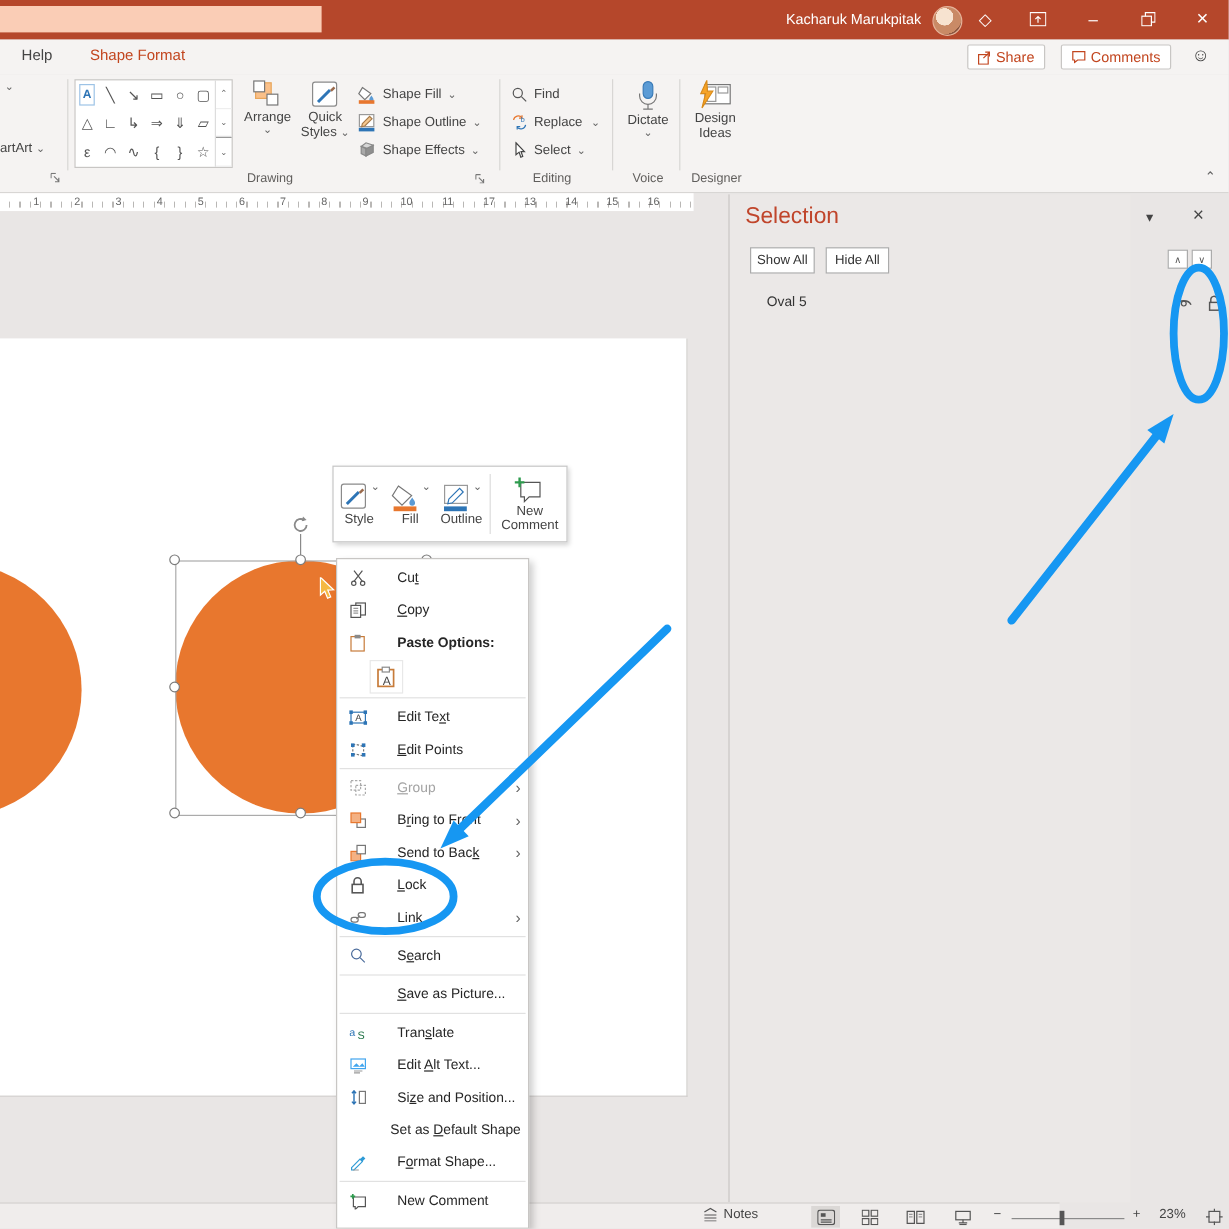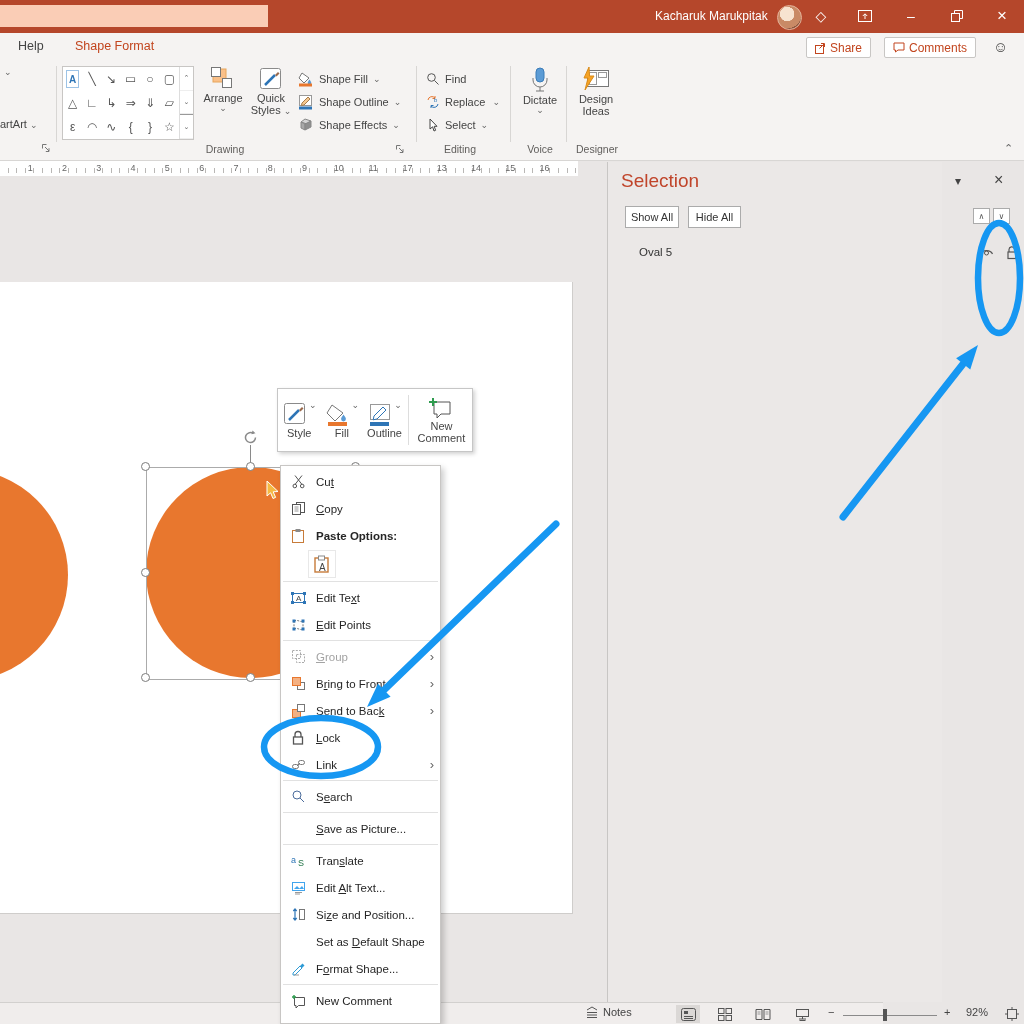--- a/index.html
+++ b/index.html
@@ -74,21 +74,21 @@
           box-shadow:2px 2px 4px rgba(0,0,0,.18);box-sizing:border-box;display:flex;align-items:stretch;z-index:25}
   .mt-btn{display:flex;flex-direction:column;align-items:center;justify-content:center;font-size:11px;color:#444;padding:2px 4px}
   .mt-ic{display:flex;align-items:flex-start;gap:1px}
   .mt-sep{width:1px;background:#DDD;margin:6px 2px}
 
   
   #ctxmenu{left:280px;top:465px;width:161px;height:559px;background:#fff;border:1px solid #C8C6C4;
            box-shadow:3px 3px 6px rgba(0,0,0,.2);box-sizing:border-box;overflow:hidden;z-index:30;padding-top:2px}
   .m-row{display:flex;align-items:center;height:27px;padding:0 6px 0 6px;font-size:11.5px;color:#262626}
   .m-ic{width:22px;display:flex;justify-content:center}
-  .m-lbl{margin-left:7px;flex:1;white-space:nowrap}
+  .m-lbl{margin-left:22px;flex:1;white-space:nowrap}
   .k{text-decoration:underline}
   .m-sub{color:#666;font-size:13px}
   .m-sep{height:1px;background:#E1E1E1;margin:2px 2px}
   .m-row.disabled{color:#A3A3A3}
   .m-bold{font-weight:bold}
   .m-picon{height:30px;display:flex;align-items:center;padding-left:27px}
   .p-btn{width:26px;height:26px;display:flex;align-items:center;justify-content:center;border:1px solid #E8E8E8}
 
   
   #statusbar{left:0;top:1002px;width:883px;height:22px;background:#F0EDEC;border-top:1px solid #D2D0CE;box-sizing:border-box;z-index:5}
@@ -669,21 +669,21 @@
   <div class="abs sb-view" style="left:790px">
     <svg width="15" height="13" viewBox="0 0 15 13">
         <rect x="1.5" y="1.5" width="12" height="7" fill="none" stroke="#555"></rect>
         <path d="M7.5 8.5v2.5M4.5 12.5h6M4 11h7" stroke="#555" fill="none"></path>
       </svg>
   </div>
   <div class="abs sb-item" style="left:828px">−</div>
   <div class="abs sb-track" style="left:843px"></div>
   <div class="abs sb-thumb" style="left:883px"></div>
   <div class="abs sb-item" style="left:944px">+</div>
-  <div class="abs sb-item" style="left:966px">92%</div>
+  <div class="abs sb-item" style="left:966px">23%</div>
   <div class="abs sb-view" style="left:1000px">
     <svg width="14" height="14" viewBox="0 0 14 14">
         <rect x="2.5" y="2.5" width="9" height="9" fill="none" stroke="#555"></rect>
         <path d="M7 0v3M7 11v3M0 7h3M11 7h3" stroke="#555"></path>
       </svg>
   </div>
 </div>
 
 <svg id="annot" class="abs" viewBox="0 0 1024 1024">
   <ellipse cx="999" cy="278" rx="21" ry="55" fill="none" stroke="#1697F2" stroke-width="6.5"></ellipse>

